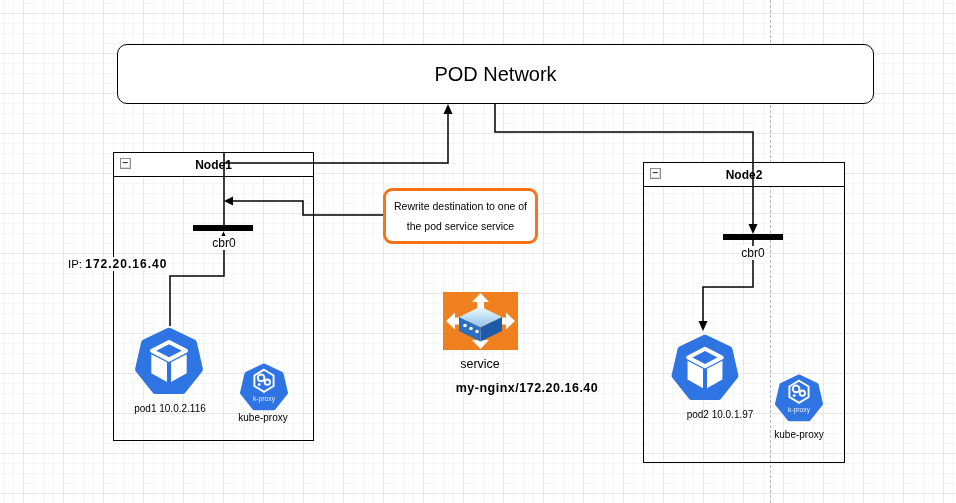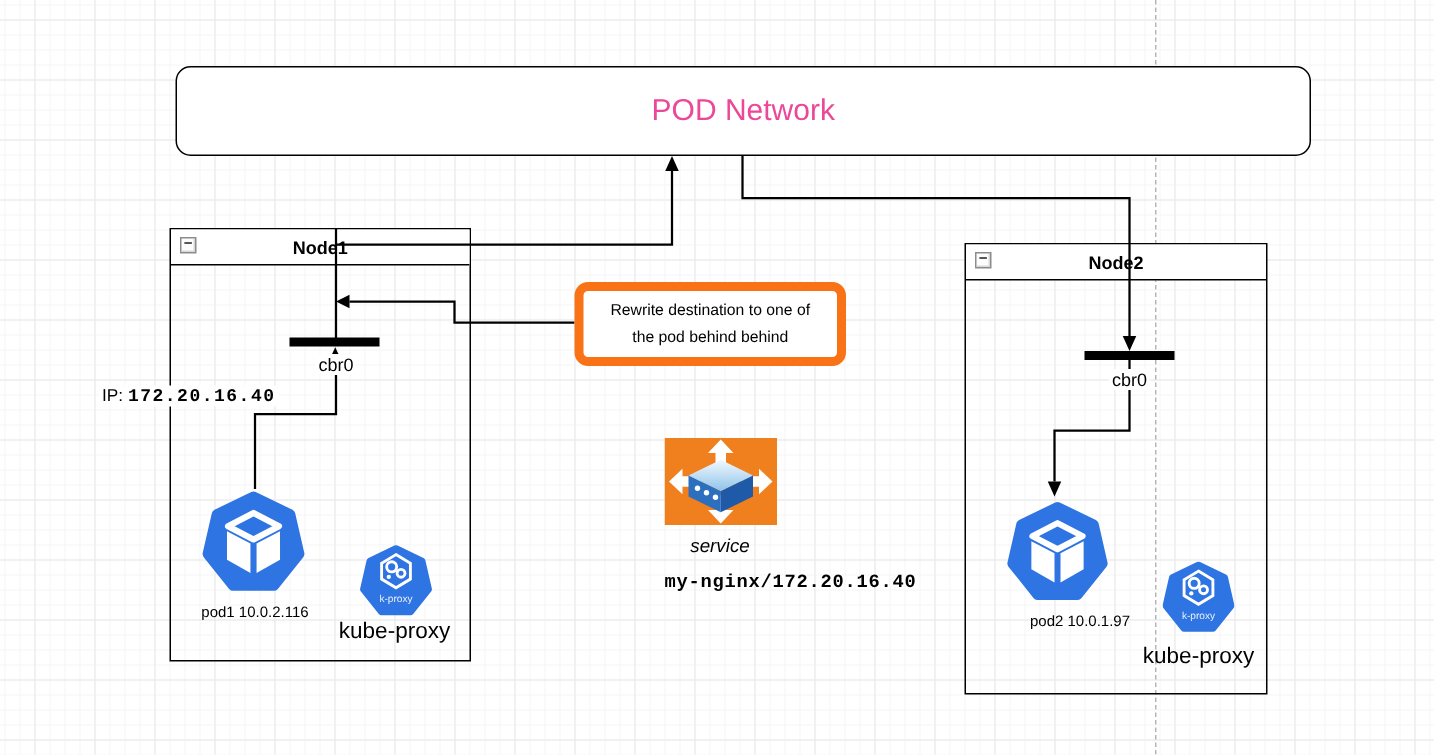--- a/index.html
+++ b/index.html
@@ -18,21 +18,21 @@
   .abs{position:absolute;}
   .page-divider{
     left:770px;top:0;height:503px;width:0;
     border-left:1px dashed #b5b5b5;z-index:1;
   }
   .edges{left:0;top:0;z-index:3;pointer-events:none;}
   .pod-network{
     left:117px;top:44px;width:757px;height:60px;z-index:2;
     background:#fff;border:1.5px solid #000;border-radius:10px;
     display:flex;align-items:center;justify-content:center;
-    font-size:20px;color:#ec4899;box-sizing:border-box;
+    font-size:20px;color:#000000;box-sizing:border-box;
   }
   .node{
     z-index:2;border:1.5px solid #000;box-sizing:border-box;background:transparent;
   }
   .node1{left:113px;top:152px;width:201px;height:289px;}
   .node2{left:643px;top:162px;width:202px;height:301px;}
   .node-header{
     position:relative;height:23px;border-bottom:1.5px solid #000;background:#fff;
     display:flex;align-items:center;justify-content:center;
     font-weight:bold;font-size:12px;color:#000;
@@ -41,29 +41,29 @@
     position:absolute;left:6px;top:5px;width:11px;height:11px;
     background:#fdfdfd;border:1px solid #8c8c8c;box-sizing:border-box;
     font-size:10px;line-height:8px;text-align:center;color:#333;
     box-shadow:inset -1px -1px 0 #d8d8d8;cursor:pointer;
   }
   .lbl{z-index:4;color:#000;white-space:nowrap;}
   .center{transform:translateX(-50%);}
   .whitebg{background:#fff;padding:0 2px;}
   .cbr0-label{font-size:12px;}
   .pod-label{font-size:10px;}
-  .kube-label{font-size:15px;}
+  .kube-label{font-size:10px;}
   .ip-label{font-size:11.5px;}
-  .mono{font-family:Liberation Mono, monospace;font-weight:bold;}
+  .mono{font-family:Liberation Sans, sans-serif;font-weight:bold;}
   .ip-label .mono{font-size:12px;letter-spacing:1px;}
-  .service-label{font-size:12.5px;font-style:italic;}
+  .service-label{font-size:12.5px;}
   .service-address{font-size:12.5px;letter-spacing:0.5px;}
   .annotation-box{
-    left:383px;top:188px;width:181px;height:56px;z-index:4;
-    background:#fff;border:6px solid #f97316;border-radius:9px;box-sizing:border-box;
+    left:383px;top:188px;width:155px;height:56px;z-index:4;
+    background:#fff;border:3px solid #f97316;border-radius:9px;box-sizing:border-box;
     display:flex;flex-direction:column;align-items:center;justify-content:space-evenly;
     font-size:10.5px;color:#000;text-align:center;
   }
   .icon{z-index:4;}
   svg text{font-family:"Liberation Sans",sans-serif;}
 </style>
 </head>
 <body>
 
 <div class="abs page-divider"></div>
@@ -115,21 +115,21 @@
 <div class="abs lbl center whitebg cbr0-label" style="left:224px;top:236px;">cbr0</div>
 <div class="abs lbl center whitebg cbr0-label" style="left:753px;top:246px;">cbr0</div>
 
 <div class="abs lbl whitebg ip-label" style="left:66px;top:257px;">
   <span>IP:</span>
   <span class="mono">172.20.16.40</span>
 </div>
 
 <div class="abs annotation-box">
   <span>Rewrite destination to one of</span>
-  <span>the pod behind behind</span>
+  <span>the pod service service</span>
 </div>
 
 <svg class="abs icon" style="left:133px;top:327px;" width="72" height="68" viewBox="0 0 100 100">
   <polygon points="50,6 86,23.3 94.9,62.2 70,93.4 30,93.4 5.1,62.2 14,23.3" fill="#2E74E3" stroke="#2E74E3" stroke-width="10" stroke-linejoin="round"></polygon>
   <polygon points="50,22 75,35 50,48 25,35" fill="none" stroke="#fff" stroke-width="6" stroke-linejoin="round"></polygon>
   <polygon points="24,40 47,52 47,81 24,68" fill="#fff"></polygon>
   <polygon points="53,52 76,40 76,68 53,81" fill="#fff"></polygon>
 </svg>
 <div class="abs lbl center pod-label" style="left:170px;top:403px;">pod1 10.0.2.116</div>
 

